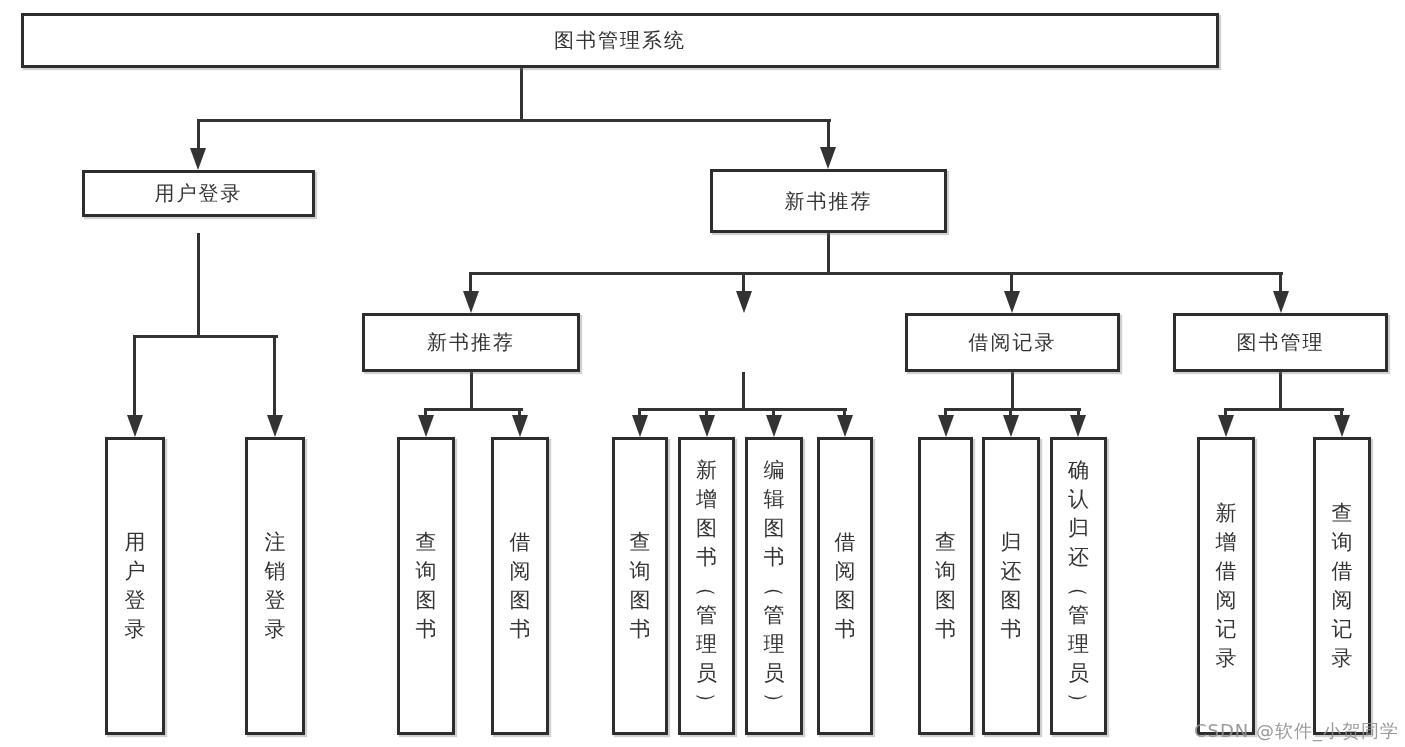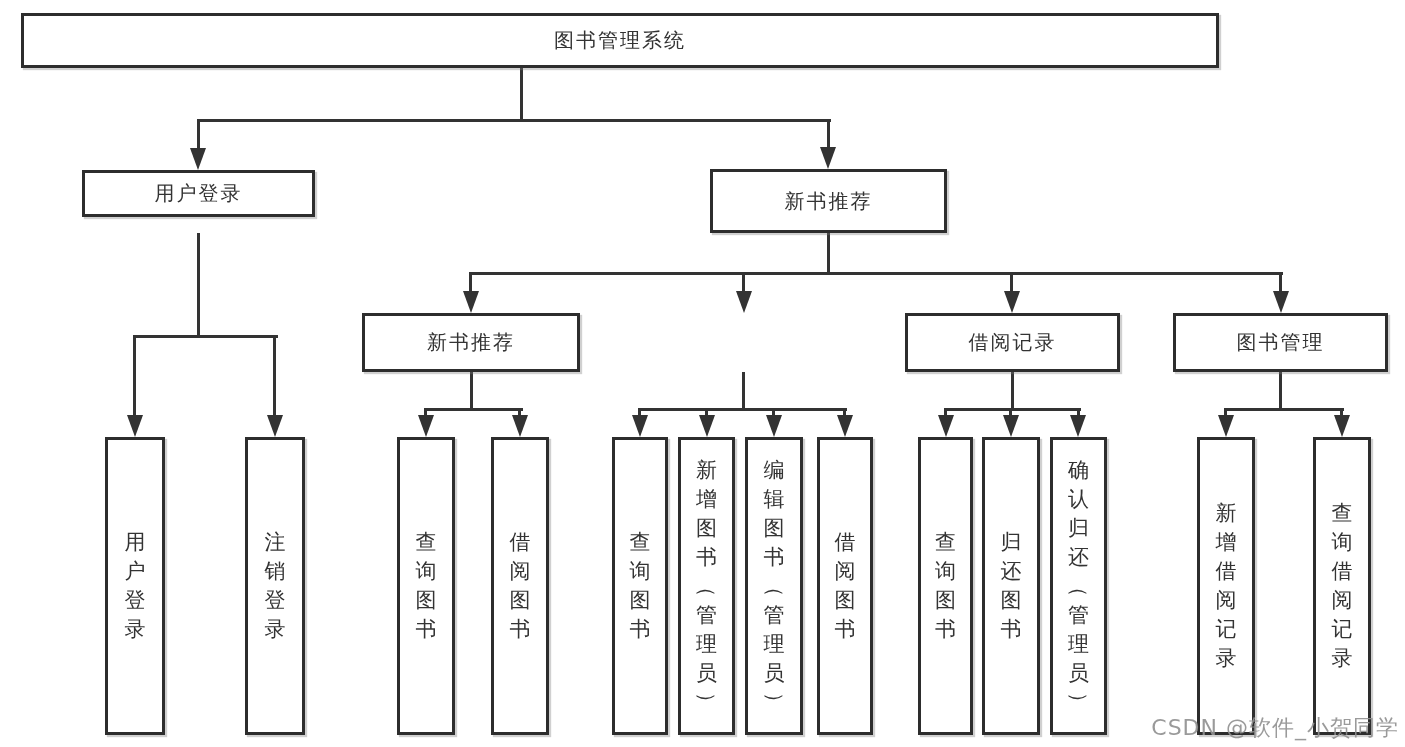--- a/index.html
+++ b/index.html
@@ -33,21 +33,21 @@
   .arrow {
     position: absolute; width: 0; height: 0; z-index: 1;
     border-left: 8px solid transparent;
     border-right: 8px solid transparent;
     border-top: 22px solid #333333;
   }
   .watermark {
     position: absolute;
     right: 6px;
     bottom: 4px;
-    font-size: 22px;
+    font-size: 18px;
     letter-spacing: 1px;
     color: rgba(145,145,145,0.92);
     z-index: 5;
     white-space: nowrap;
     margin-left: 47px;
   }
 </style>
 </head>
 <body>
 

